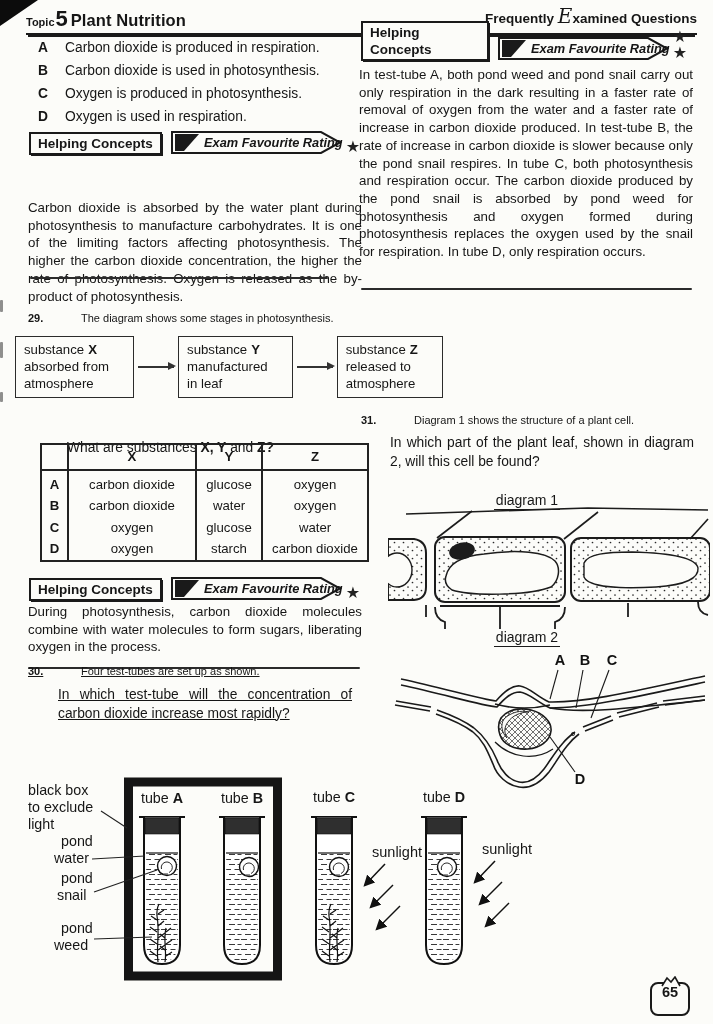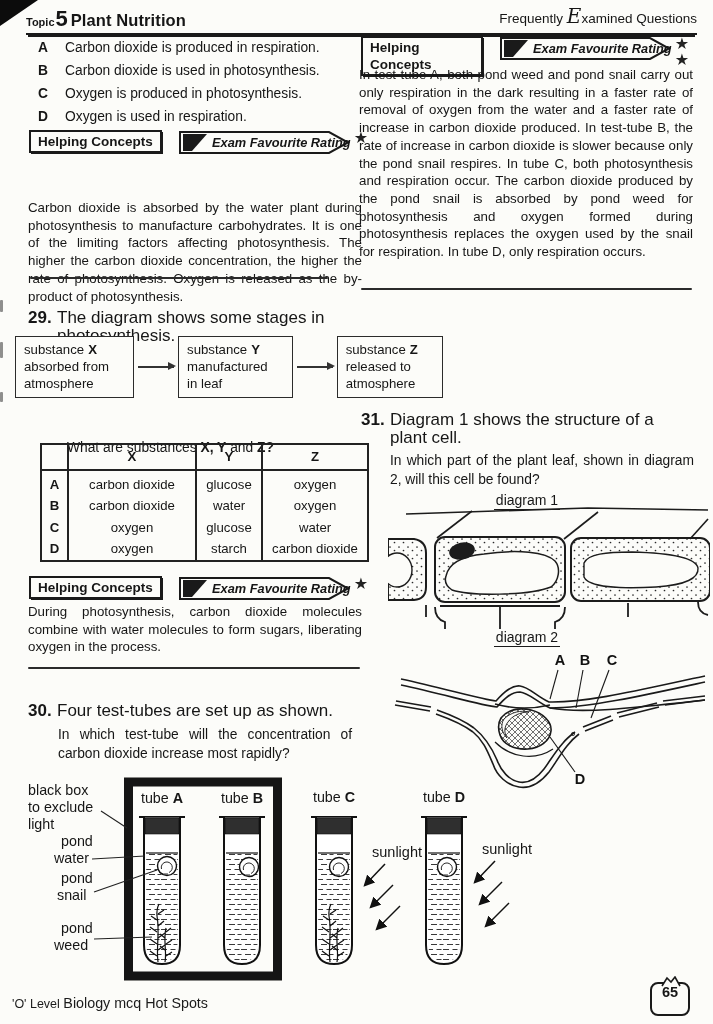--- a/index.html
+++ b/index.html
@@ -17,41 +17,41 @@
     border-top:26px solid #0c0c0c; border-right:38px solid transparent; }
   .edge-mark { left:0; width:3px; background:#555; opacity:.65; border-radius:1px; }
 
   
   .header { left:26px; right:16px; top:4px; display:flex; justify-content:space-between;
     align-items:flex-end; padding-bottom:3px; border-bottom:2.5px solid #1a1a1a;
     box-shadow:0 4px 0 -2px #1a1a1a;gap:29px; }
   .topic-word { font-size:11px; font-weight:600; }
   .topic-num { font-size:22px; font-weight:700; line-height:1; margin:0 3px 0 1px; }
   .topic-title { font-size:16.5px; font-weight:600; letter-spacing:.1px; }
-  .header-right { font-weight:400; font-size:13.5px; padding-bottom:2px; }
+  .header-right { font-weight:700; font-size:13.5px; padding-bottom:2px; }
   .examined { display:inline-block; }
   .examined::first-letter { font-family:"DejaVu Serif", serif; font-style:italic;
     font-size:20px; font-weight:400; }
 
   
   .opt-row { display:flex; margin-bottom:5px; font-size:13.8px; line-height:18px; }
   .opt-letter { font-weight:700; width:27px; flex:none; }
 
   
-  .hc { display:flex; align-items:flex-start; height:25px; }
+  .hc { display:flex; align-items:flex-end; height:25px; }
   .hc-box { display:inline-block; border:2px solid #1a1a1a; box-shadow:1.5px 1.5px 0 -0.5px #1a1a1a;
     padding:1px 7px; font-weight:700; font-size:13.5px; background:#fcfcf9; line-height:17px; }
-  .efr { margin-left:17px; display:inline-flex; }
+  .efr { margin-left:9px; display:inline-flex; }
   .efr-text { font-style:italic; font-weight:700; font-size:12.8px; fill:#161616; }
   .stars { font-size:16px; letter-spacing:3px; margin-left:3px; color:#222; line-height:1; }
 
   .para { font-size:13.3px; line-height:17.7px; text-align:justify; }
   .rule { height:2px; background:#2b2b2b; border-radius:2px; }
 
-  .q-row { display:flex; font-size:17px; line-height:18px; }
+  .q-row { display:flex; font-size:11px; line-height:18px;gap:24px; }
   .q-num { font-weight:700; width:29px; flex:none; }
   .q-question { font-size:13.8px; line-height:18.5px; text-align:justify; }
 
   
   .flow { display:flex; align-items:center; }
   .flow-box { border:1.7px solid #2b2b2b; padding:4px 24px 5px 8px; font-size:13.2px;
     line-height:17px; background:#fcfcf9; flex:none; }
   .fb-line1 { display:flex; gap:4px; }
   .flow-arrow { position:relative; width:36px; height:1.8px; background:#333; margin:0 4px; flex:none; }
   .flow-arrow::after { content:""; position:absolute; right:-2px; top:-3.7px; width:0; height:0;
@@ -313,21 +313,21 @@
       <path d="M167,89 L192,124"></path>
     </g>
     <g font-size="14.5" font-weight="bold" fill="#111" text-anchor="middle">
       <text x="177" y="17">A</text>
       <text x="202" y="17">B</text>
       <text x="229" y="17">C</text>
       <text x="197" y="136">D</text>
     </g>
   </svg>
 
-  <div class="abs" style="left:28px; top:702px; width:345px;">
+  <div class="abs" style="left:28px; top:662px; width:345px;text-decoration:underline;">
     <div class="q-row">
       <span class="q-num">30.</span>
       <span>Four test-tubes are set up as shown.</span>
     </div>
     <div class="q-question" style="margin:6px 0 4px 30px; width:294px;">In which test-tube will the concentration of carbon dioxide increase most rapidly?</div>
   </div>
 
   <svg class="abs" style="left:8px; top:772px;" width="560" height="216" viewBox="0 0 560 216">
     <defs>
       <pattern id="waterdash" width="16" height="10" patternUnits="userSpaceOnUse">
@@ -400,24 +400,20 @@
     <g stroke="#111" stroke-width="1.5">
       <path d="M377,92 L357,113" marker-end="url(#arrowhead)"></path>
       <path d="M385,113 L363,135" marker-end="url(#arrowhead)"></path>
       <path d="M392,134 L369,157" marker-end="url(#arrowhead)"></path>
       <path d="M487,89 L467,110" marker-end="url(#arrowhead)"></path>
       <path d="M494,110 L472,132" marker-end="url(#arrowhead)"></path>
       <path d="M501,131 L478,154" marker-end="url(#arrowhead)"></path>
     </g>
   </svg>
 
-  <div class="abs footer-text" style="left:12px; top:995px;">
-    <span>'O' Level</span>
-    <span class="footer-title">Biology mcq Hot Spots</span>
-  </div>
   <div class="abs page-badge">
     <svg class="badge-clip" width="20" height="11" viewBox="0 0 20 11">
       <path d="M1,10 L6,2 L10,6 L14,1 L19,10" fill="#fcfcf9" stroke="#1a1a1a" stroke-width="1.6"></path>
     </svg>
     <span>65</span>
   </div>
 
 </div>
 
 </body></html>

